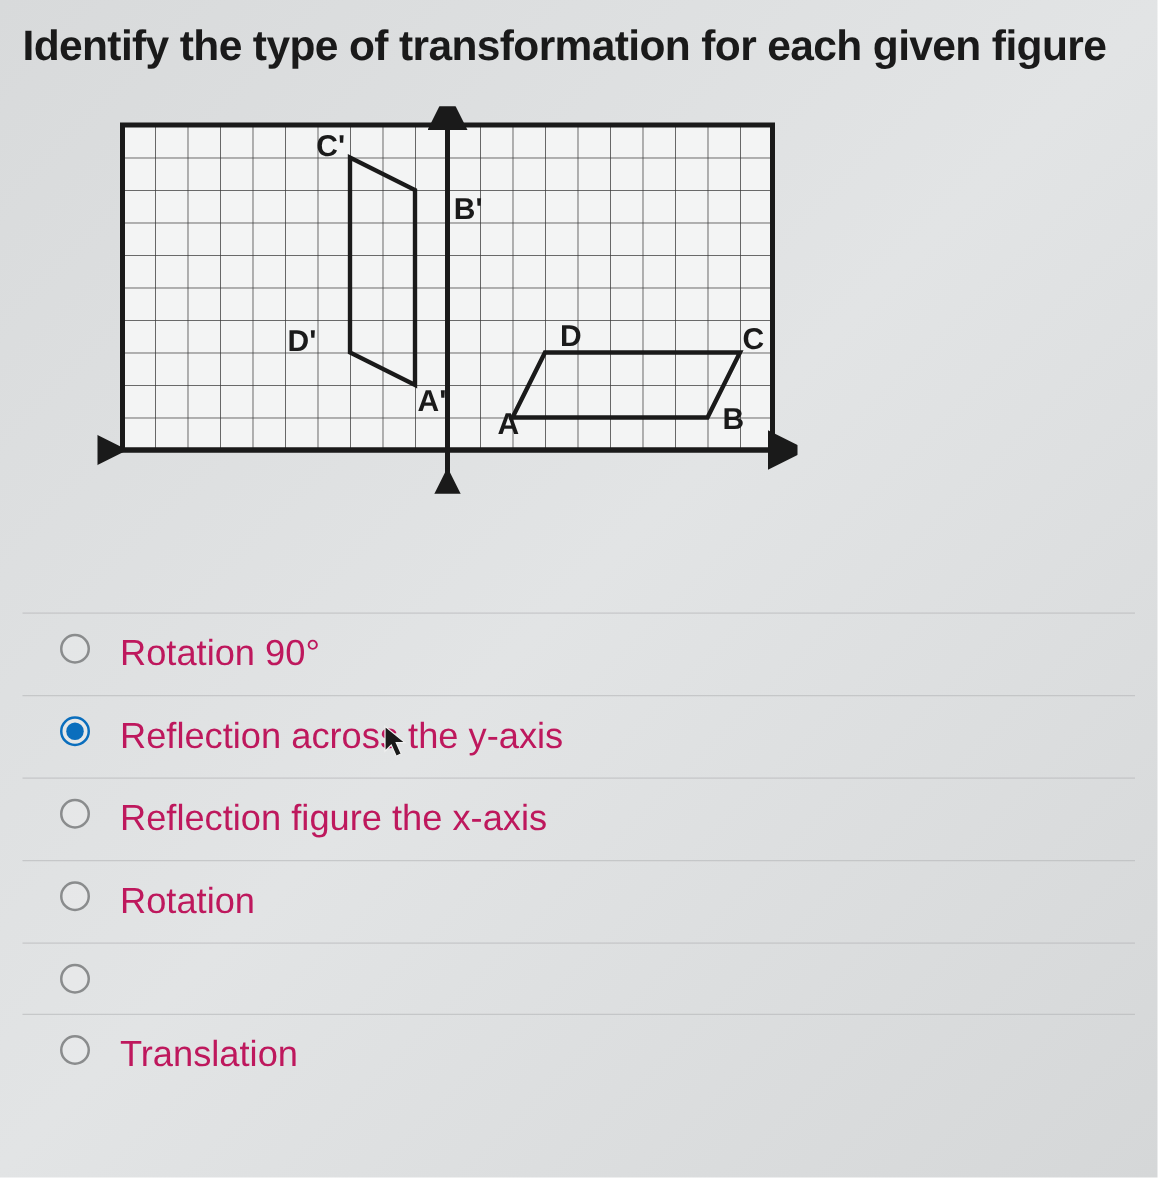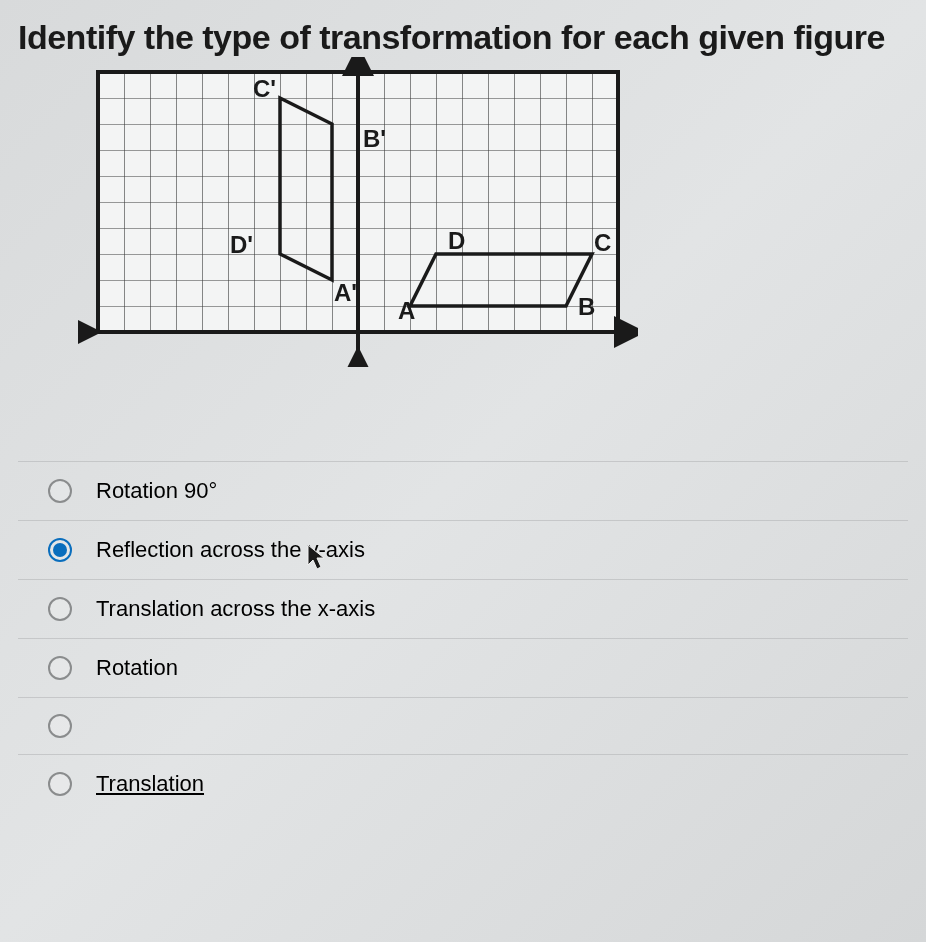--- a/index.html
+++ b/index.html
@@ -9,36 +9,37 @@
     background: linear-gradient(135deg, #d8dadb 0%, #e2e4e5 50%, #d5d7d8 100%);
     font-family: "Segoe UI", Arial, sans-serif;
     padding: 18px 18px 0 18px;
     position: relative;
     overflow: hidden;
   }
   .title {
     font-size: 34px;
     font-weight: 700;
     color: #1a1a1a;
+    margin-bottom: 28px;
     letter-spacing: -0.5px;
   }
   .graph-wrap {
     margin-left: 60px;
     margin-bottom: 60px;
   }
   .options {
     margin-top: 90px;
   }
   .option {
     display: flex;
-    align-items: center;
+    align-items: flex-start;
     padding: 16px 20px 16px 30px;
     border-top: 1px solid rgba(180,182,184,0.6);
-    font-size: 22px;
-    color: #000000;
+    font-size: 29px;
+    color: #be185d;
     cursor: pointer;
   }
   .option:first-child { border-top: 1px solid rgba(180,182,184,0.6); }
   .radio {
     width: 24px;
     height: 24px;
     border: 2px solid #8a8c8d;
     border-radius: 50%;
     margin-right: 24px;
     flex-shrink: 0;
@@ -108,30 +109,30 @@
   <div class="option" style="position:relative;">
     <span class="radio selected"></span>
     <span>Reflection across the y-axis</span>
     <svg class="cursor-overlay" style="left:288px; top:22px;" width="22" height="28" viewBox="0 0 22 28">
       <path d="M2,2 L2,22 L7,17 L11,26 L15,24 L11,15 L18,15 Z" fill="#1a1a1a" stroke="#f0f0f0" stroke-width="1"></path>
     </svg>
   </div>
 
   <div class="option">
     <span class="radio"></span>
-    <span>Translation across the x-axis</span>
+    <span>Reflection figure the x-axis</span>
   </div>
 
   <div class="option">
     <span class="radio"></span>
     <span>Rotation</span>
   </div>
 
   <div class="option">
     <span class="radio"></span>
   </div>
 
-  <div class="option" style="border-bottom:none;text-decoration:underline;">
+  <div class="option" style="border-bottom:none;">
     <span class="radio"></span>
     <span>Translation</span>
   </div>
 
 </div>
 
 </body></html>

